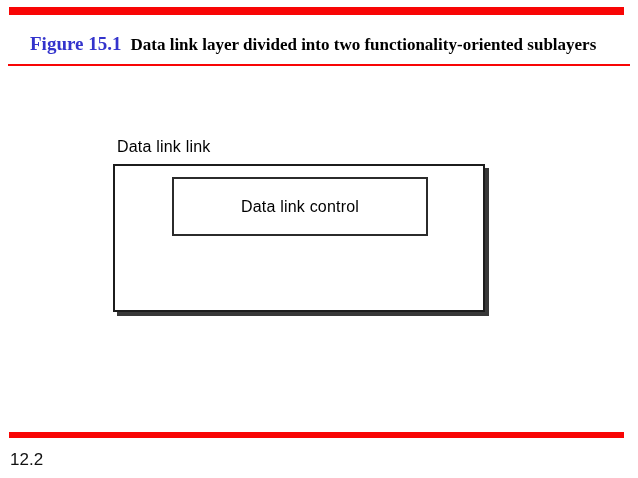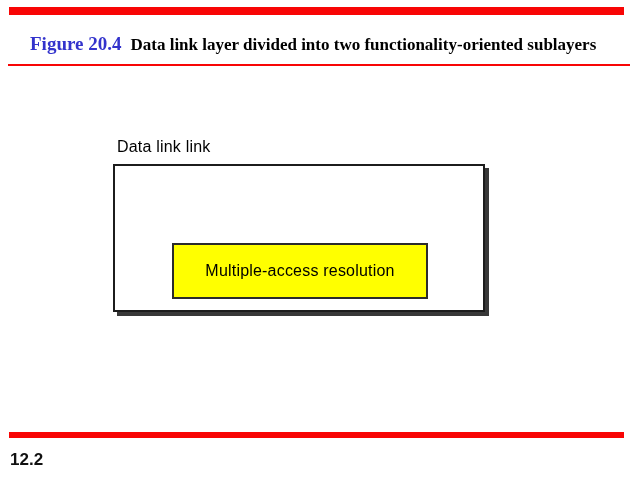--- a/index.html
+++ b/index.html
@@ -55,37 +55,37 @@
     text-align:center;
   }
   .sublayer.dlc{top:11px;height:55px;background:#ffffff;}
   .sublayer.mar{top:77px;height:52px;background:var(--yellow);}
   .bottom-bar{
     position:absolute;left:9px;top:432px;width:615px;height:6px;
     background:var(--red);
   }
   .page-number{
     position:absolute;left:10px;top:450px;
-    font-size:17px;font-weight:bold;color:#111;
+    font-size:17px;font-weight:normal;color:#111;
   }
 </style>
 </head>
 <body>
 
 <div class="top-bar"></div>
 
 <div class="title-row">
-  <span class="fig-label">Figure 20.4</span><span class="fig-caption">Data link layer divided into two functionality-oriented sublayers</span>
+  <span class="fig-label">Figure 15.1</span><span class="fig-caption">Data link layer divided into two functionality-oriented sublayers</span>
 </div>
 
 <div class="title-rule"></div>
 
 <div class="diagram-label">Data link link</div>
 
 <div class="outer-box">
-  <div class="sublayer mar">
-    <span>Multiple-access resolution</span>
+  <div class="sublayer dlc">
+    <span>Data link control</span>
   </div>
 </div>
 
 <div class="bottom-bar"></div>
 
 <div class="page-number">12.2</div>
 
 </body></html>

